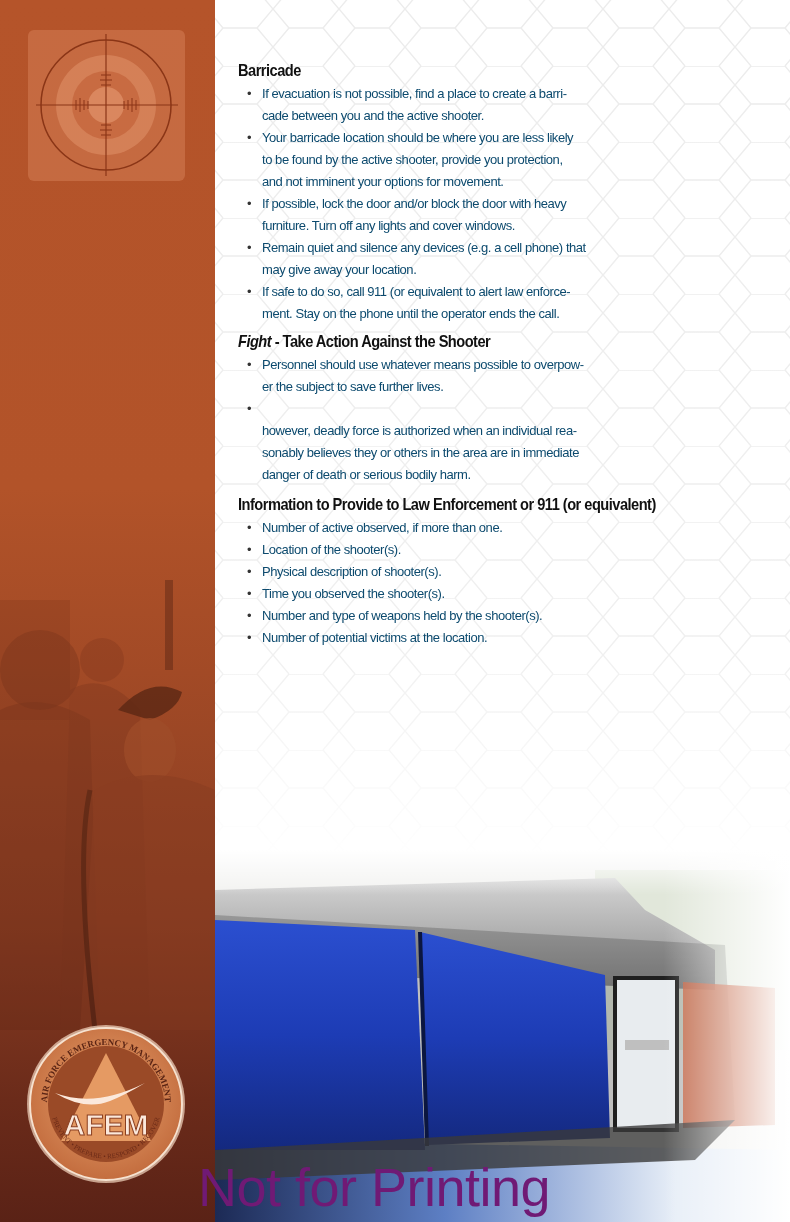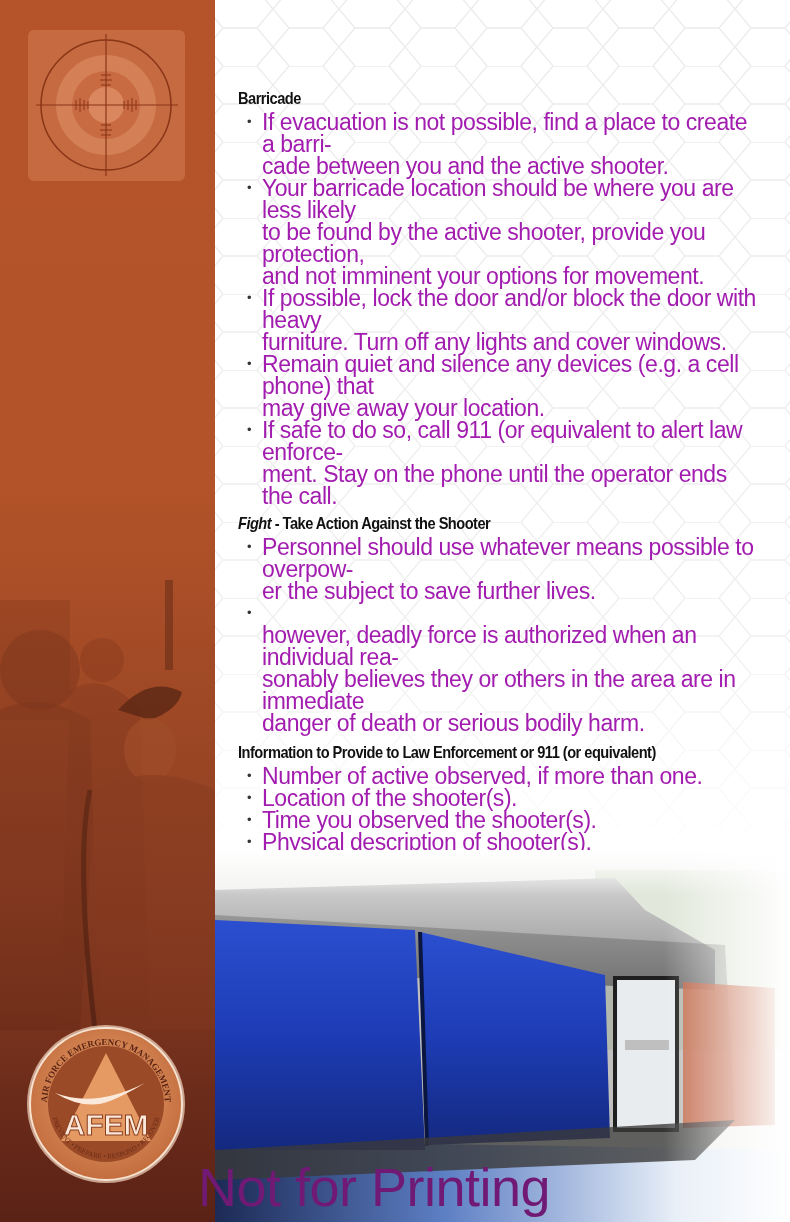--- a/index.html
+++ b/index.html
@@ -21,32 +21,32 @@
   .sidebar .photo {
     position: absolute; left: 0; top: 560px; width: 215px; height: 470px;
     opacity: 0.55;
   }
   .target-tile {
     position: absolute; left: 28px; top: 30px; width: 157px; height: 151px;
     background: rgba(230, 150, 110, 0.35); border-radius: 6px;
   }
   .content {
     position: absolute; left: 238px; top: 60px; width: 520px;
-    font-family: "Liberation Sans", sans-serif; color: #111; margin-top: 28px;
+    font-family: "Liberation Sans", sans-serif; color: #111;
   }
   .sec-title {
     font-weight: bold; font-size: 17px; letter-spacing: -0.6px;
     margin: 0 0 1px 0; line-height: 22px;
     transform: scaleX(0.86); transform-origin: left center; white-space: nowrap;
   }
   .sec-title i { font-style: italic; }
   ul { list-style: none; margin: 0 0 4px 0; padding: 0; }
   li {
-    position: relative; padding-left: 24px; font-size: 23px; line-height: 22px;
-    letter-spacing: -0.45px; color: #a21caf;
+    position: relative; padding-left: 24px; font-size: 13px; line-height: 22px;
+    letter-spacing: -0.45px; color: #0c4a6e;
   }
   li::before {
     content: "•"; position: absolute; left: 9px; top: 0; font-size: 13px; color: #333;
   }
   li b i { font-weight: bold; font-style: italic; }
   .bottom-photo {
     position: absolute; left: 215px; top: 850px; width: 575px; height: 372px; overflow: hidden;
   }
   .logo {
     position: absolute; left: 25px; top: 1023px; width: 162px; height: 162px;
@@ -161,23 +161,24 @@
   </div>
   <ul>
     <li><span>Personnel should use whatever means possible to overpow-</span><br><span>er the subject to save further lives.</span></li>
     <li><br><span>however, deadly force is authorized when an individual rea-</span><br><span>sonably believes they or others in the area are in immediate</span><br><span>danger of death or serious bodily harm.</span></li>
   </ul>
 
   <div class="sec-title" style="margin-top:8px;">Information to Provide to Law Enforcement or 911 (or equivalent)</div>
   <ul>
     <li>Number of active observed, if more than one.</li>
     <li>Location of the shooter(s).</li>
+    <li>Physical description of shooter(s).</li>
     <li>Time you observed the shooter(s).</li>
-    <li>Physical description of shooter(s).</li>
     <li>Number and type of weapons held by the shooter(s).</li>
+    <li>Number of potential victims at the location.</li>
   </ul>
 </div>
 
 <div class="bottom-photo">
   <svg width="575" height="372" viewBox="0 0 575 372">
     <defs>
       <linearGradient id="blueg" x1="0" y1="0" x2="0" y2="1">
         <stop offset="0" stop-color="#2b4fd0"></stop>
         <stop offset="0.5" stop-color="#1d3cb5"></stop>
         <stop offset="1" stop-color="#14297f"></stop>

